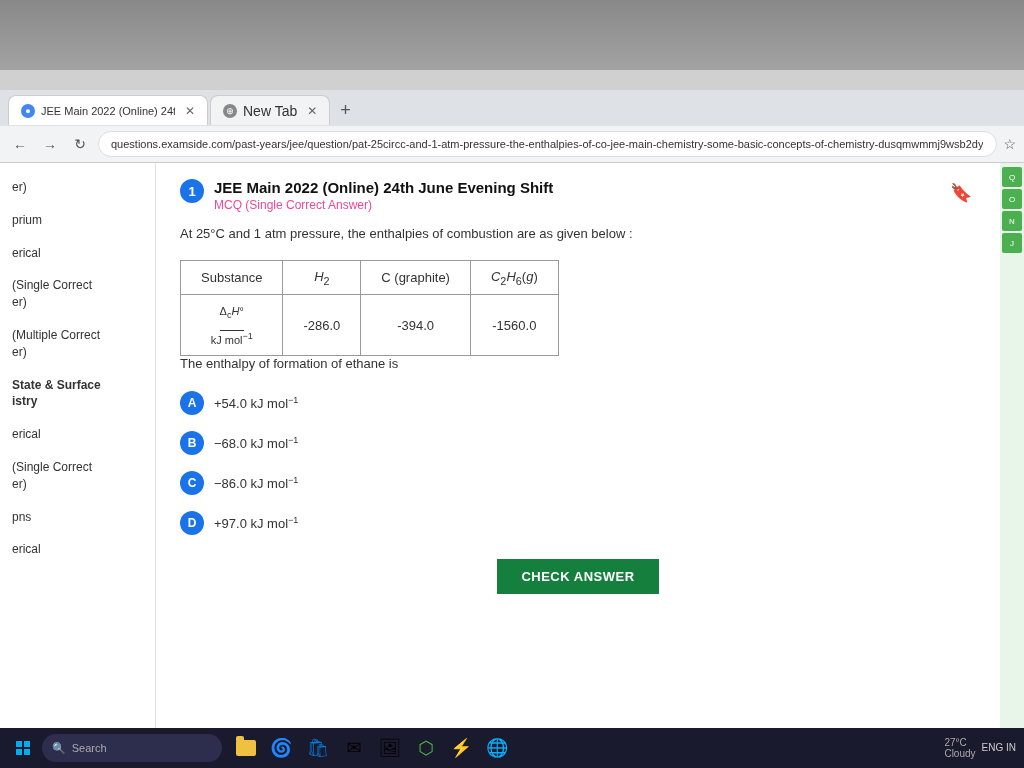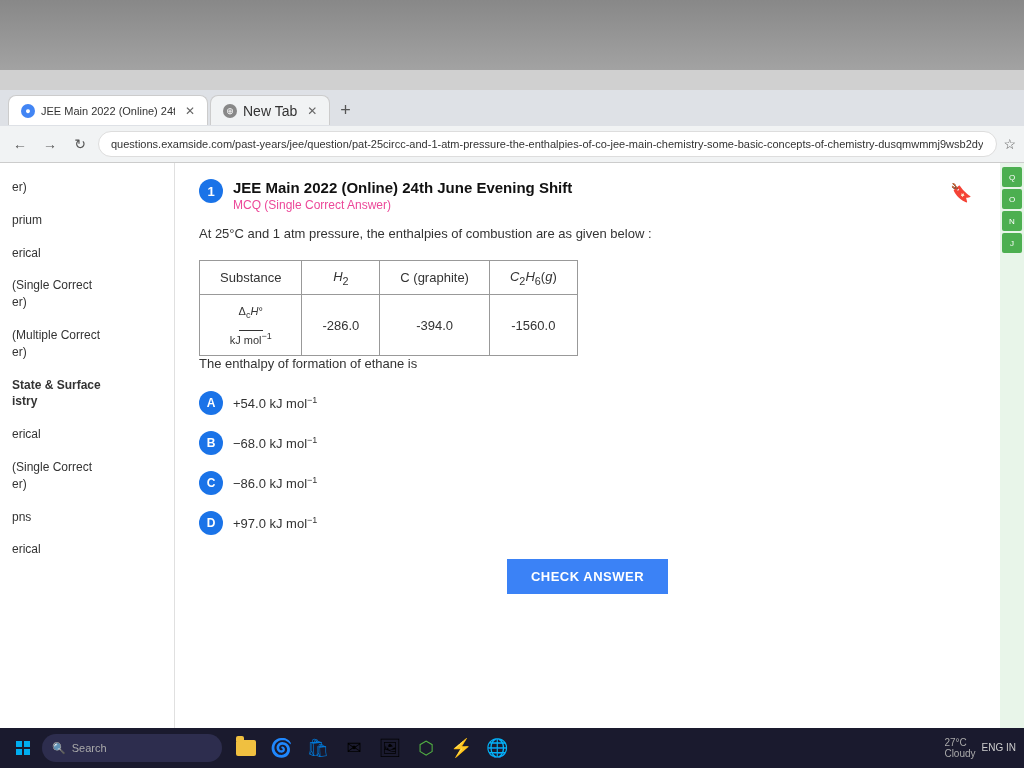--- a/index.html
+++ b/index.html
@@ -132,21 +132,21 @@
 
     
     .main-layout {
       display: flex;
       height: calc(768px - 90px - 72px);
       background: #f5f5f5;
     }
 
     
     .sidebar {
-      width: 175px;
+      width: 156px;
       background: #fff;
       border-right: 1px solid #e0e0e0;
       padding: 8px 0;
       overflow-y: auto;
       flex-shrink: 0;
     }
     .sidebar-item {
       padding: 8px 12px;
       font-size: 12px;
       color: #333;
@@ -302,21 +302,21 @@
     .option-badge.c { background: #1a73e8; }
     .option-badge.d { background: #1a73e8; }
     .option-text {
       font-size: 13px;
       color: #333;
     }
     sup { font-size: 9px; }
 
     
     .check-answer-btn {
-      background: #3b82f6;
+      background: #15803d;
       color: white;
       border: none;
       padding: 10px 24px;
       font-size: 13px;
       font-weight: bold;
       cursor: pointer;
       letter-spacing: 0.5px;
       display: block;
       margin: 0 auto;
     }

